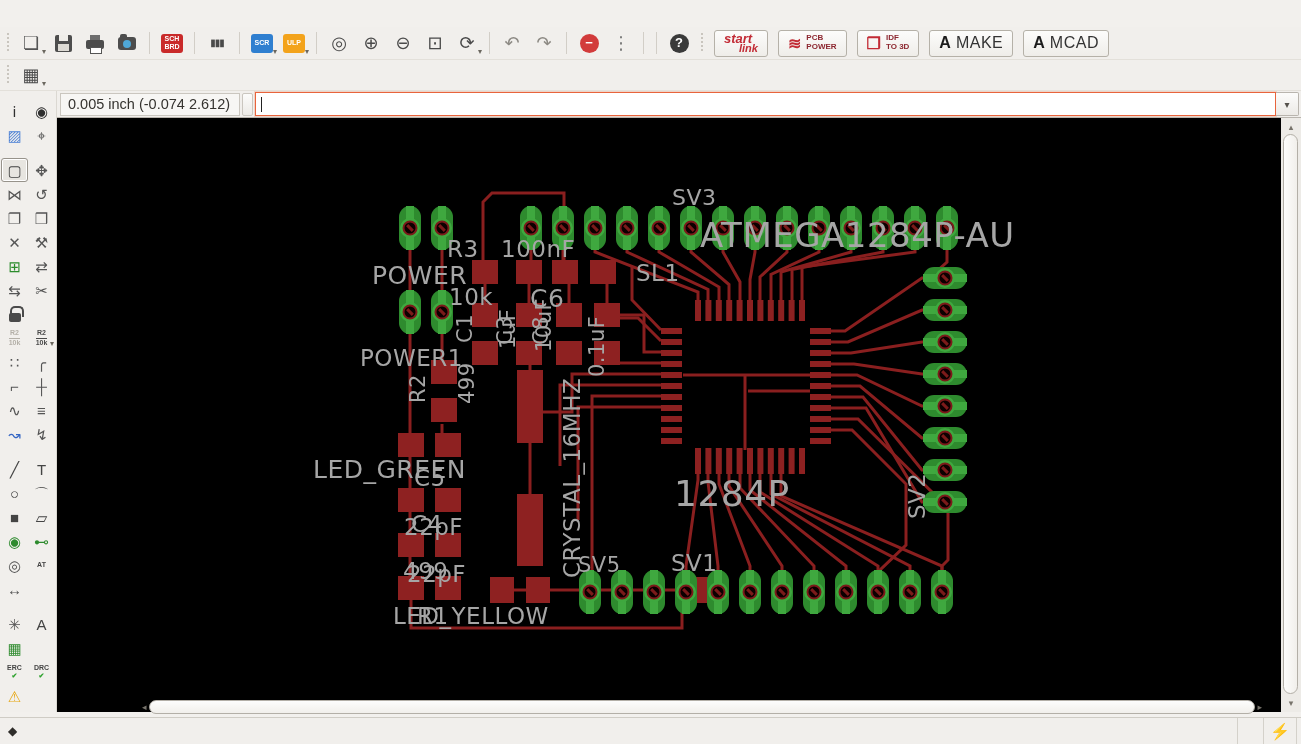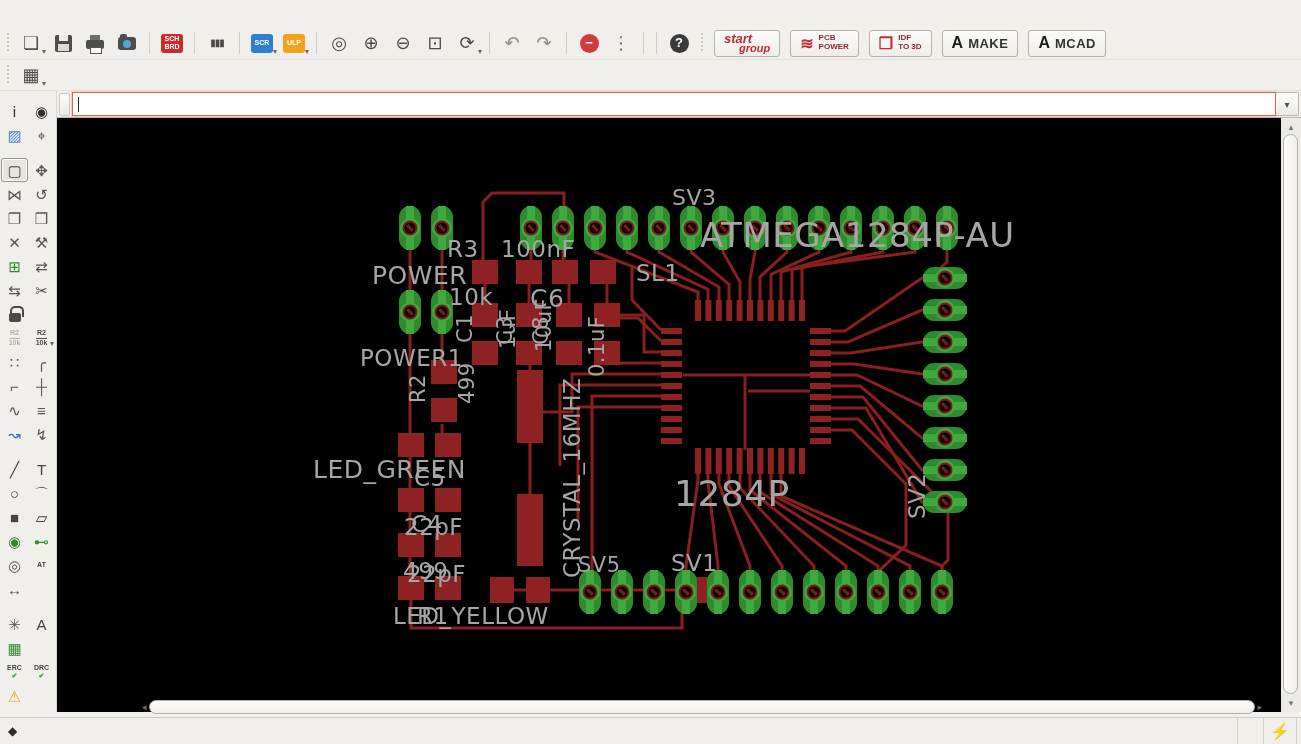--- a/index.html
+++ b/index.html
@@ -31,21 +31,21 @@
     display:flex; flex-direction:column; align-items:center; justify-content:center; line-height:1.15; padding:0 2px; }
   .chip.round { min-width:19px; width:19px; border-radius:50%; font-size:13px; }
   .tb-btn { height:27px; border:1px solid #b5b1a8; border-radius:3px;
     background:linear-gradient(#fcfcfb,#efede9); display:flex; align-items:center; gap:5px;
     padding:1px 9px; margin:0 4px; }
   .rs { display:flex; flex-direction:column; line-height:1; color:#c22b35; font-style:italic; font-weight:bold; font-size:13px; }
   .rs .l2 { margin-left:15px; font-size:11px; margin-top:-2px; }
   .ri { color:#c22b35; font-size:16px; font-weight:bold; }
   .rl { display:flex; flex-direction:column; line-height:1.1; color:#8d2730; font-size:8px; font-weight:bold; }
   .logoA { font-weight:900; font-size:16px; color:#1c1c1c; }
-  .btn-label { font-weight:bold; font-size:13px; color:#333; letter-spacing:.5px; }
+  .btn-label { font-weight:normal; font-size:16px; color:#333; letter-spacing:.5px; }
 
   
   .i-floppy { width:17px; height:17px; background:#4d4d4d; border-radius:2px; position:relative; }
   .i-floppy::before { content:""; position:absolute; left:4px; top:0px; width:9px; height:6px; background:#efede9; }
   .i-floppy::after { content:""; position:absolute; left:3px; bottom:1px; width:11px; height:7px; background:#dddad4; }
   .i-print { width:18px; height:9px; background:#4d4d4d; border-radius:2px; position:relative; margin-top:2px; }
   .i-print::before { content:""; position:absolute; left:4px; top:-5px; width:10px; height:5px; background:#6e6e6e; }
   .i-print::after { content:""; position:absolute; left:4px; bottom:-5px; width:10px; height:5px; background:#fff; border:1px solid #555; }
   .i-camera { width:18px; height:13px; background:#4d4d4d; border-radius:3px; position:relative; }
   .i-camera::before { content:""; position:absolute; left:5px; top:3px; width:8px; height:8px; border-radius:50%; background:#4fa8d8; }
@@ -186,21 +186,21 @@
       </div>
       <div class="tb-sep"></div>
       <div class="tb-sep"></div>
       <div class="tb-icon">
         <div class="chip round" style="background: rgb(58, 58, 58);">?</div>
       </div>
       <div class="tb-handle"></div>
       <div class="tb-btn">
         <div class="rs">
           <span class="l1">start</span>
-          <span class="l2">group</span>
+          <span class="l2">link</span>
         </div>
       </div>
       <div class="tb-btn">
         <span class="ri">≋</span>
         <div class="rl">
           <span>PCB</span>
           <span>POWER</span>
         </div>
       </div>
       <div class="tb-btn">
@@ -221,20 +221,21 @@
     </div>
   <div id="tb2" class="toolbar">
       <div class="tb-handle"></div>
       <div class="tb-icon">
         <span class="glyph" style="color: rgb(74, 74, 74);">▦</span>
         <span class="caret">▾</span>
       </div>
     </div>
 
   <div id="coordrow">
+    <div id="coordbox">0.005 inch (-0.074 2.612)</div>
     <div class="grip"></div>
     <div id="cmdwrap">
       <div id="cmdinput">
           <span class="text-caret"></span>
           <span></span>
         </div>
       <div id="cmddrop">
           <span>▾</span>
         </div>
     </div>

